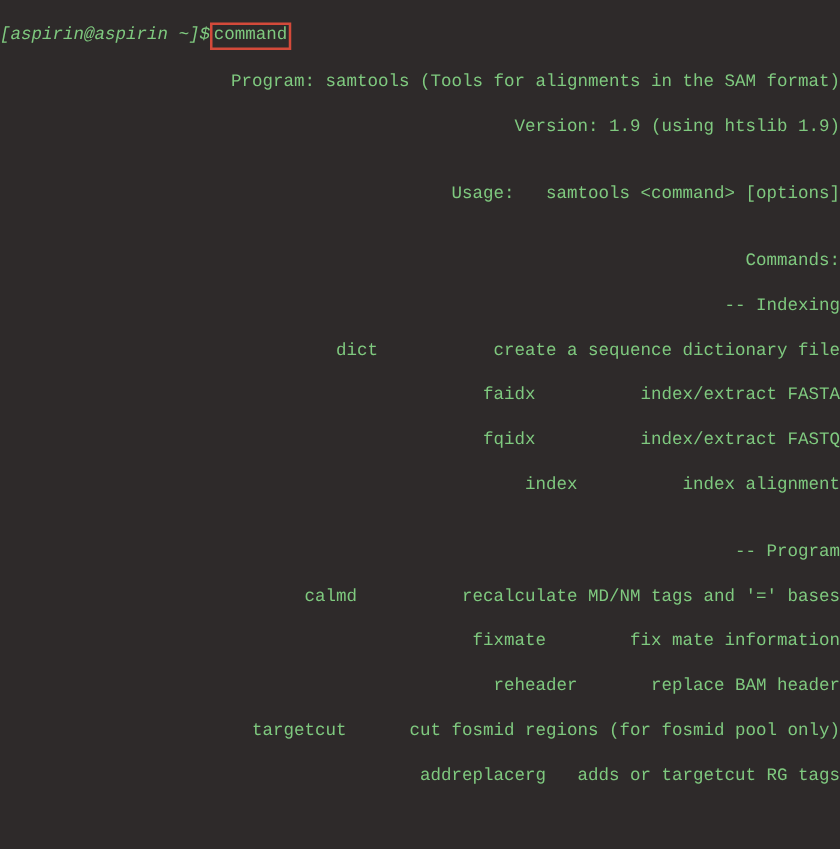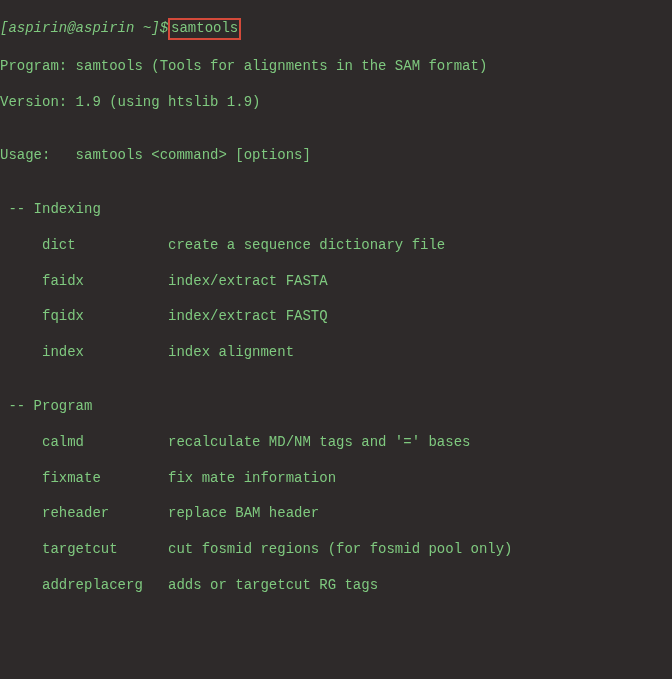--- a/index.html
+++ b/index.html
@@ -30,33 +30,35 @@
     }
     .cmd-box {
       display: inline-block;
       border: 2px solid #d44a3a;
       color: #7fc97f;
       padding: 0 1px;
       margin-left: 0px;
     }
     .line {
       white-space: pre;
+      text-align: right;
     }
   </style>
 </head>
 <body>
 
 <div class="terminal">
-<span class="prompt-line"><span class="prompt">[aspirin@aspirin ~]$</span><span class="cmd-box"> samtools </span></span>
+<span class="prompt-line"><span class="prompt">[aspirin@aspirin ~]$</span><span class="cmd-box"> command </span></span>
 <div class="line"></div>
 <div class="line">Program: samtools (Tools for alignments in the SAM format)</div>
 <div class="line">Version: 1.9 (using htslib 1.9)</div>
 <div class="line"></div>
 <div class="line">Usage:   samtools &lt;command&gt; [options]</div>
 <div class="line"></div>
+<div class="line">Commands:</div>
 <div class="line"> -- Indexing</div>
 <div class="line">     dict           create a sequence dictionary file</div>
 <div class="line">     faidx          index/extract FASTA</div>
 <div class="line">     fqidx          index/extract FASTQ</div>
 <div class="line">     index          index alignment</div>
 <div class="line"></div>
 <div class="line"> -- Program</div>
 <div class="line">     calmd          recalculate MD/NM tags and '=' bases</div>
 <div class="line">     fixmate        fix mate information</div>
 <div class="line">     reheader       replace BAM header</div>

